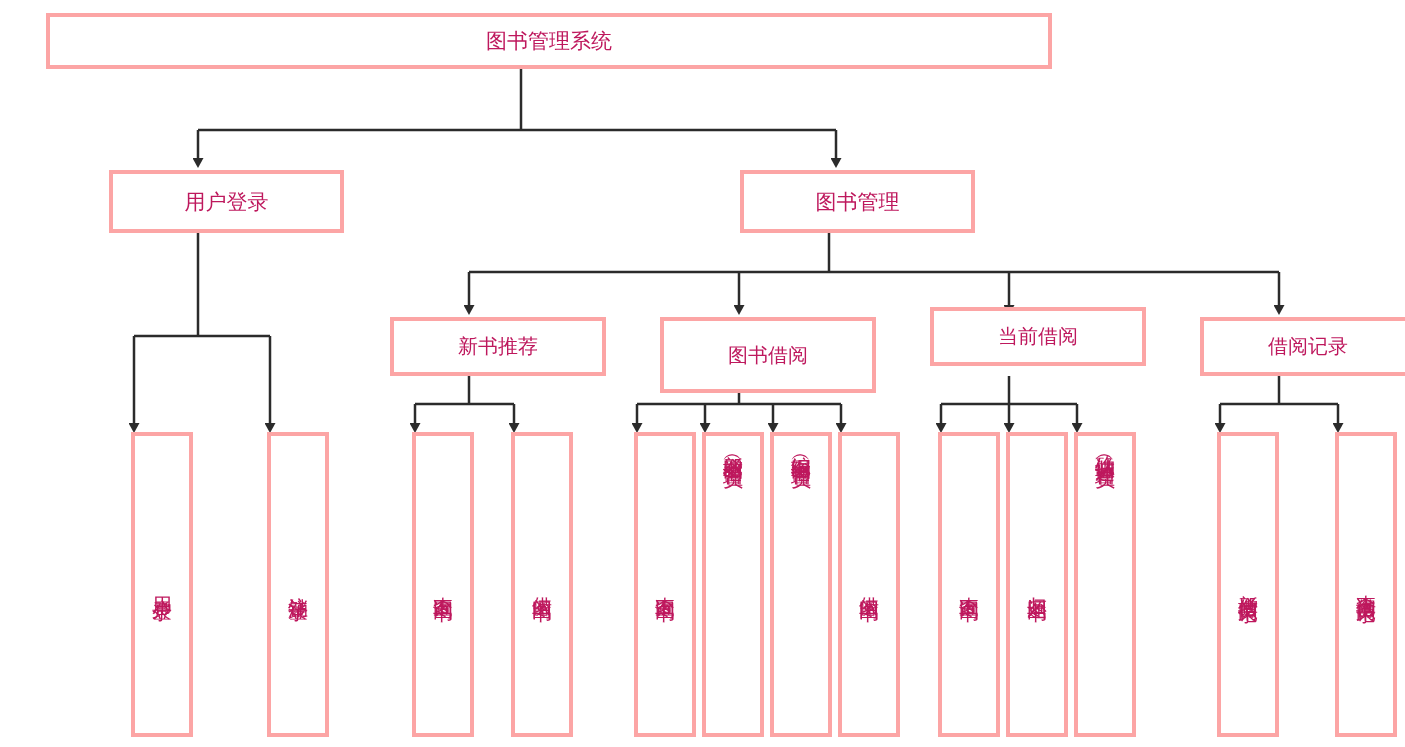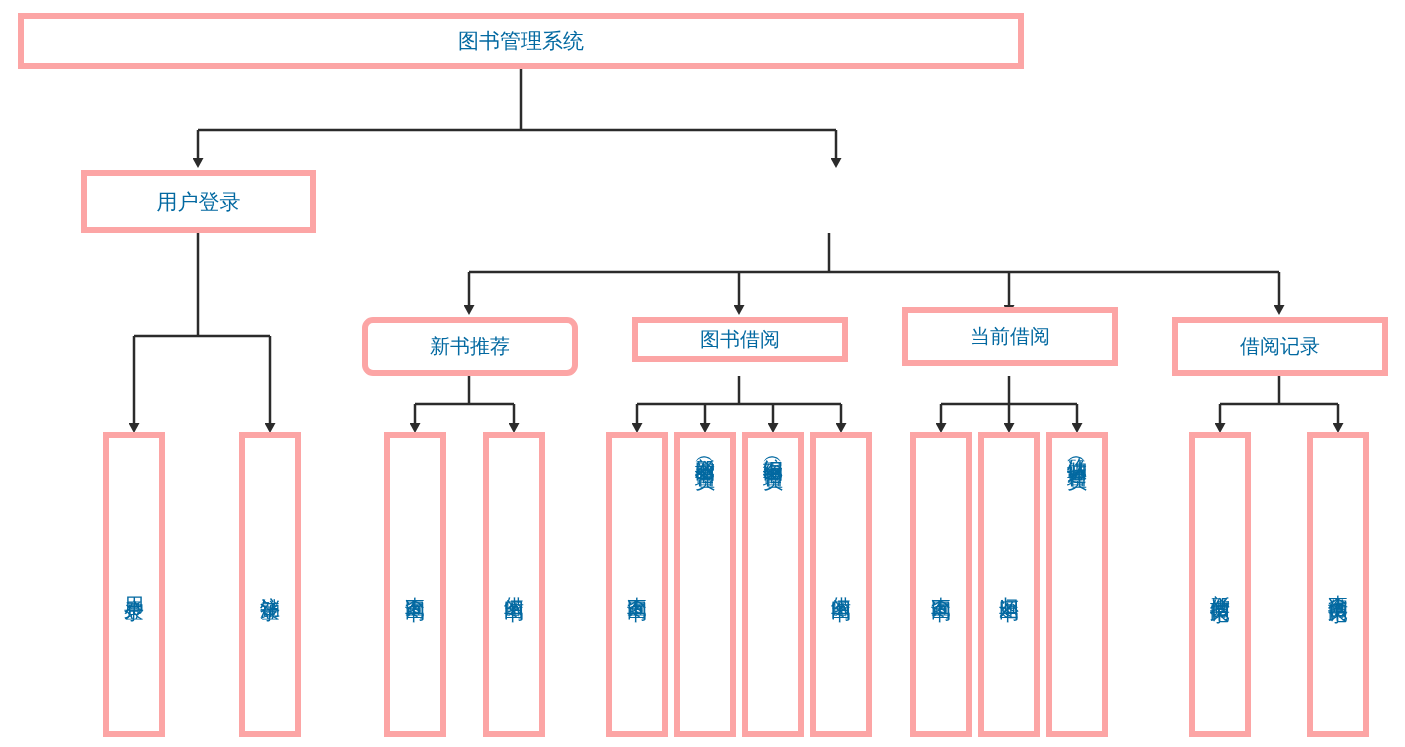--- a/index.html
+++ b/index.html
@@ -22,25 +22,26 @@
     left: 0;
     top: 0;
     width: 1405px;
     height: 747px;
     pointer-events: none;
   }
   .node {
     position: absolute;
     box-sizing: border-box;
     background: #ffffff;
-    border: 6px solid #fca5a5;
+    border: 4px solid #fca5a5;
     display: flex;
     align-items: center;
     justify-content: center;
-    color: #0369a1;
+    color: #be185d;
+    margin-left: 28px;
   }
   .node.root {
     font-size: 21px;
   }
   .node.level1 {
     font-size: 21px;
   }
   .node.level2 {
     font-size: 20px;
   }
@@ -126,26 +127,29 @@
   </svg>
 
   <div class="node root" style="left:18px; top:13px; width:1006px; height:56px;">
     <span class="node-label">图书管理系统</span>
   </div>
 
   <div class="node level1" style="left:81px; top:170px; width:235px; height:63px;">
     <span class="node-label">用户登录</span>
   </div>
 
-
-  <div class="node level2" style="left:362px; top:317px; width:216px; height:59px;border-radius:11px;">
+  <div class="node level1" style="left:712px; top:170px; width:235px; height:63px;">
+    <span class="node-label">图书管理</span>
+  </div>
+
+  <div class="node level2" style="left:362px; top:317px; width:216px; height:59px;">
     <span class="node-label">新书推荐</span>
   </div>
 
-  <div class="node level2" style="left:632px; top:317px; width:216px; height:45px;">
+  <div class="node level2" style="left:632px; top:317px; width:216px; height:76px;">
     <span class="node-label">图书借阅</span>
   </div>
 
   <div class="node level2" style="left:902px; top:307px; width:216px; height:59px;">
     <span class="node-label">当前借阅</span>
   </div>
 
   <div class="node level2" style="left:1172px; top:317px; width:216px; height:59px;">
     <span class="node-label">借阅记录</span>
   </div>

